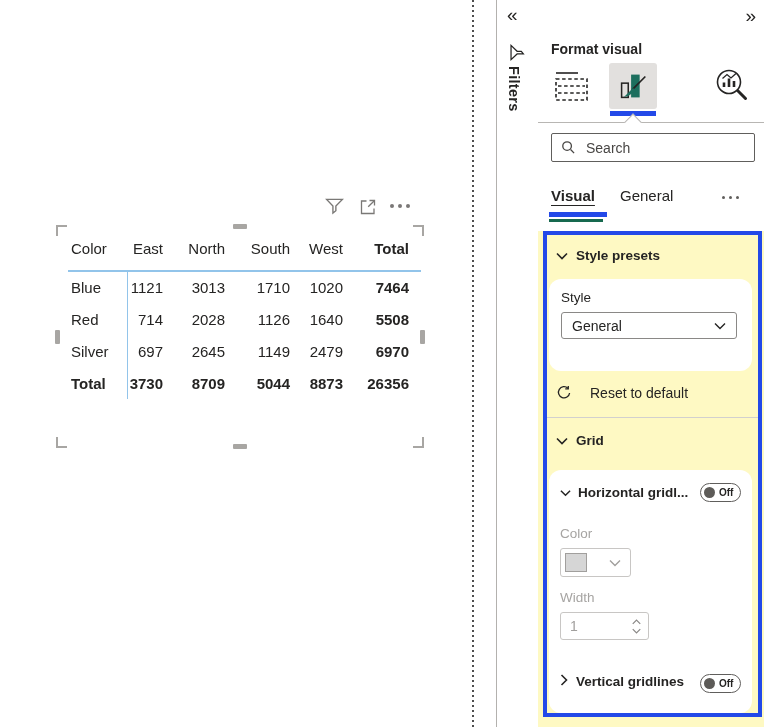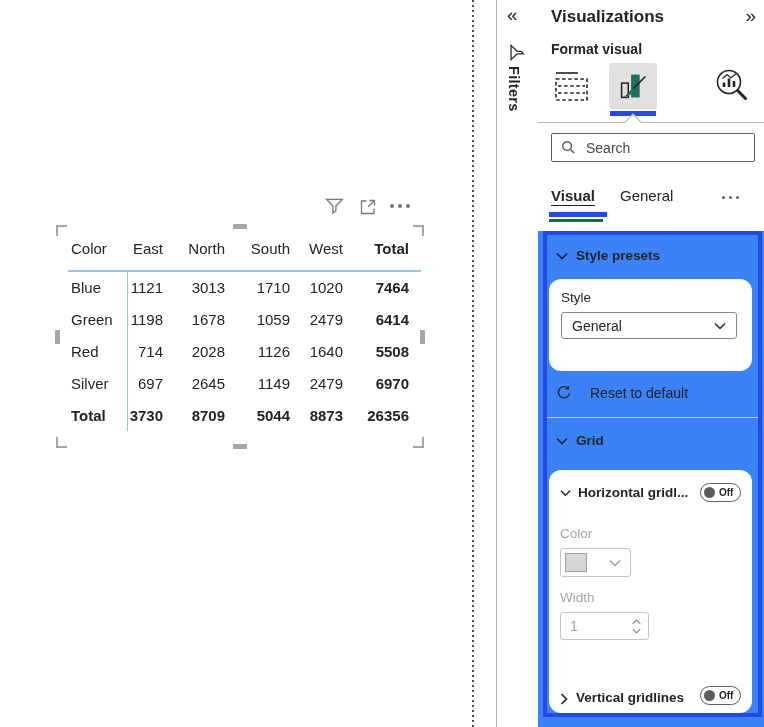--- a/index.html
+++ b/index.html
@@ -75,21 +75,21 @@
     font:14px "Liberation Sans", sans-serif; color:#252423; }
   .search-box input::placeholder { color:#484644; opacity:1; }
 
   .tab-visual { position:absolute; left:13px; top:187px; font-size:15px; font-weight:700;
     text-decoration:underline; text-underline-offset:4px; cursor:pointer; }
   .tab-general { position:absolute; left:82px; top:187px; font-size:15px; cursor:pointer; }
   .tabs-more { position:absolute; left:184px; top:196px; cursor:pointer; }
   .tab-bar-blue { position:absolute; left:11px; top:212px; width:58px; height:5px; background:#2349e8; }
   .tab-bar-green { position:absolute; left:11px; top:219px; width:54px; height:3px; background:#17694f; }
 
-  .pane-lower { position:absolute; left:0; right:0; top:231px; bottom:0; background:#3b82f6;text-decoration:underline; }
+  .pane-lower { position:absolute; left:0; right:0; top:231px; bottom:0; background:#fef9c3;text-decoration:underline; }
   .blue-box { position:absolute; left:5px; top:0; width:219px; height:486px; border:4px solid #2349e8; }
 
   .sec-head { position:absolute; left:9px; display:flex; align-items:center; gap:8px;
     font-size:13.5px; font-weight:700; cursor:pointer; }
   .sec-style-head { top:13px; }
   .sec-grid-head { top:198px; }
 
   .card { position:absolute; left:2px; width:203px; background:#fff; border-radius:12px; }
   .card-style { top:44px; height:92px; padding:11px 12px; }
   .fld-label { font-size:13.5px; }
@@ -111,21 +111,21 @@
   .dis-label { font-size:13.5px; color:#a6a4a2; }
   .mt24 { margin-top:24px; } .mt13 { margin-top:13px; }
   .color-dd { margin-top:7px; width:71px; height:29px; border:1px solid #c8c6c4; border-radius:3px;
     display:flex; align-items:center; justify-content:space-between; padding:4px 9px 4px 4px; background:#fff; }
   .swatch { width:22px; height:19px; background:#d6d6d6; border:1px solid #a19f9d; }
   .num-input { margin-top:7px; width:89px; height:28px; border:1px solid #c8c6c4; border-radius:3px;
     display:flex; align-items:center; justify-content:space-between; padding:0 7px 0 9px;
     font-size:14px; color:#a19f9d; background:#fff; }
   .spinner { display:flex; flex-direction:column; gap:3px; align-items:center; }
 
-  .card-v { top:431px; height:47px; display:flex; align-items:flex-end; gap:8px; padding:8px 11px;
+  .card-v { top:431px; height:47px; display:flex; align-items:flex-start; gap:8px; padding:8px 11px;
     font-size:13.5px; font-weight:700; }
 </style>
 </head>
 <body>
 
 <div class="root">
 
   <div>
 
     <span class="vh-icon vh-filter">
@@ -178,28 +178,20 @@
         <tbody>
           <tr>
             <td class="rowhdr">Blue</td>
             <td class="num">1121</td>
             <td class="num">3013</td>
             <td class="num">1710</td>
             <td class="num">1020</td>
             <td class="num bold">7464</td>
           </tr>
           <tr>
-            <td class="rowhdr">Green</td>
-            <td class="num">1198</td>
-            <td class="num">1678</td>
-            <td class="num">1059</td>
-            <td class="num">2479</td>
-            <td class="num bold">6414</td>
-          </tr>
-          <tr>
             <td class="rowhdr">Red</td>
             <td class="num">714</td>
             <td class="num">2028</td>
             <td class="num">1126</td>
             <td class="num">1640</td>
             <td class="num bold">5508</td>
           </tr>
           <tr>
             <td class="rowhdr">Silver</td>
             <td class="num">697</td>
@@ -228,21 +220,20 @@
     <span class="collapse-glyph">«</span>
     <span class="filters-funnel">
       <svg width="19" height="19" viewBox="0 0 20 20" fill="none" stroke="#252423" stroke-width="1.3" style="transform:rotate(-90deg)">
         <path d="M2.5 3.2 h15 L11.3 9.6 V14 l-2.8 2.2 V9.6 Z"></path>
       </svg>
     </span>
     <span class="filters-label">Filters</span>
   </div>
 
   <div class="viz-pane">
-    <div class="viz-title">Visualizations</div>
     <div class="expand-glyph">»</div>
     <div class="viz-subtitle">Format visual</div>
 
     <span class="icon-build">
       <svg width="40" height="40" viewBox="0 0 40 40" fill="none" stroke="#252423" stroke-width="1.6">
         <path d="M5 7 H27"></path>
         <rect x="5" y="13" width="31" height="21" stroke-dasharray="3.5 2.6"></rect>
         <path d="M7 20 H34" stroke-dasharray="3.5 2.6"></path>
         <path d="M7 27 H34" stroke-dasharray="3.5 2.6"></path>
       </svg>

